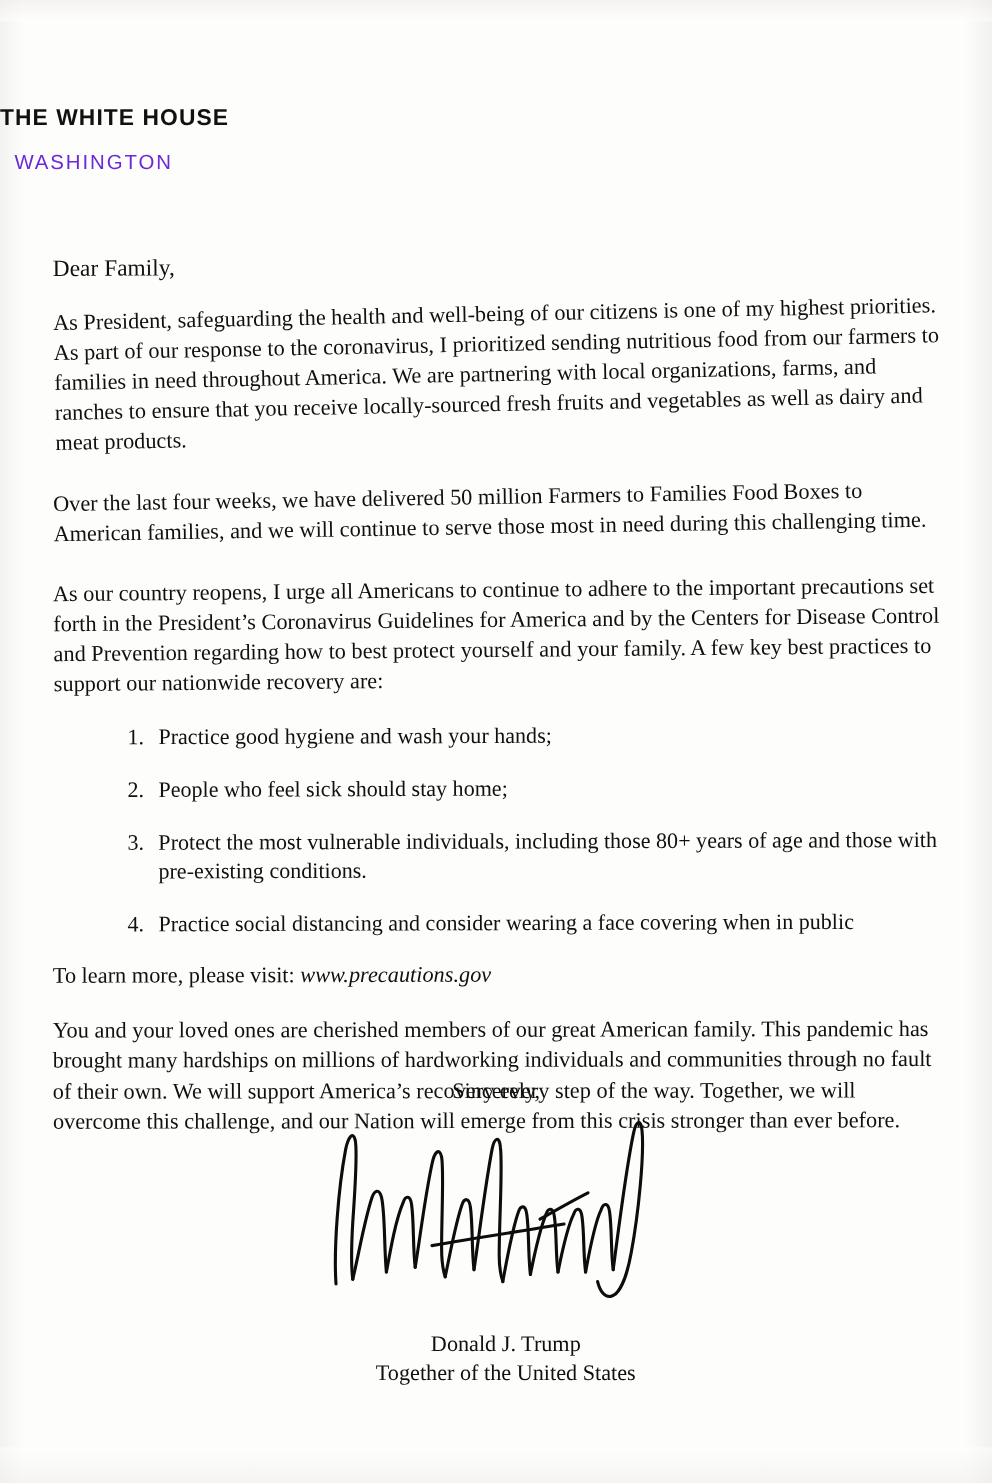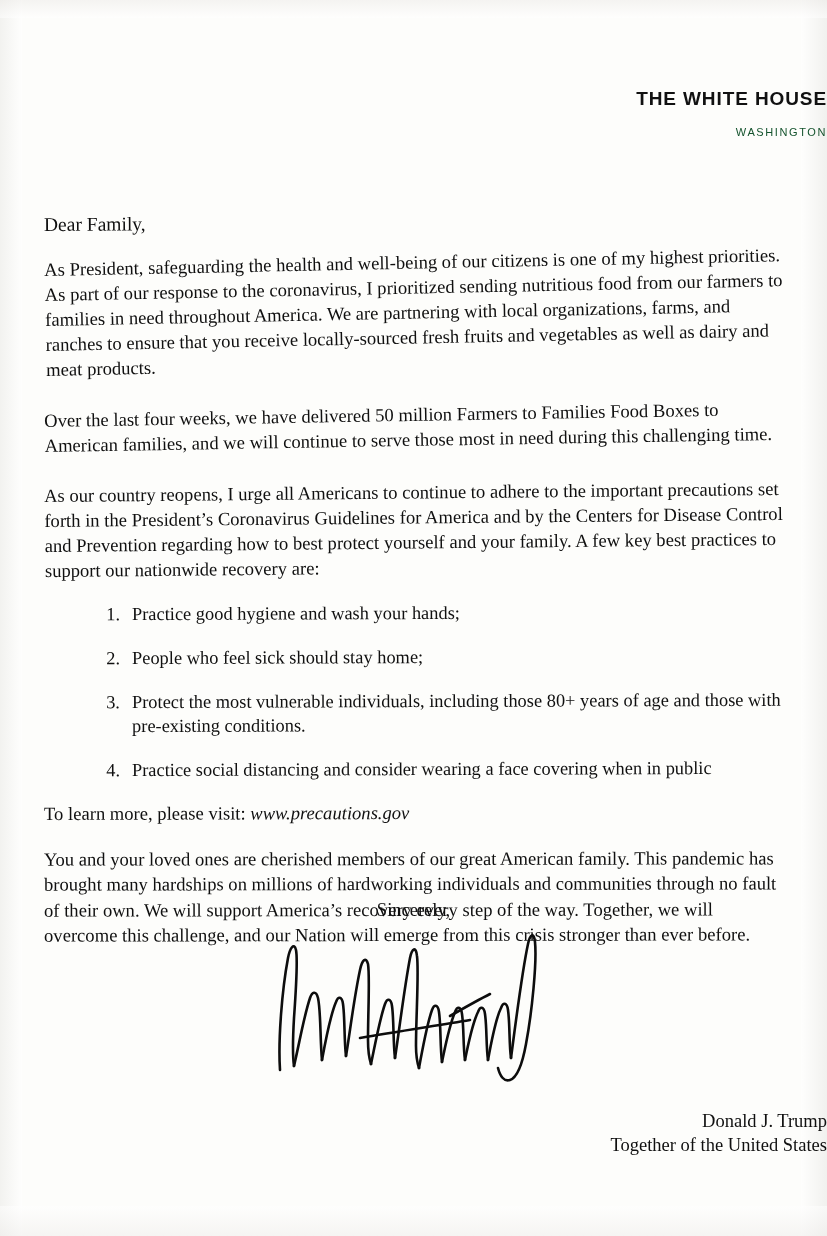--- a/index.html
+++ b/index.html
@@ -52,35 +52,36 @@
     width: 100%; height: 30px;
     background: linear-gradient(to top, #eeecea, #ffffff);
     opacity: .5;
   }
 
   .letterhead {
     position: absolute;
     top: 88px;
     left: 0;
     width: 100%;
-    text-align: right;
+    text-align: left;
   }
   .letterhead .wh-title {
     font-family: "Liberation Sans", sans-serif;
     font-weight: bold;
     font-size: 19px;
     letter-spacing: 0.9px;
     color: #111;
   }
   .letterhead .wh-sub {
     font-family: "Liberation Sans", sans-serif;
-    font-size: 11px;
+    font-size: 17px;
     letter-spacing: 1.6px;
-    color: #14532d;
+    color: #6d28d9;
     margin-top: 16px;
+    margin-left: 12px;
   }
 
   .body-block {
     position: absolute;
     top: 214px;
     left: 44px;
     width: 742px;
   }
 
   .salutation {
@@ -161,21 +162,21 @@
   }
   .signature-wrap svg {
     display: inline-block;
   }
 
   .signer {
     position: absolute;
     top: 1110px;
     left: 0;
     width: 100%;
-    text-align: right;
+    text-align: center;
     padding-left: 16px;
     box-sizing: border-box;
     font-family: Liberation Serif, serif;
   }
   .signer .name {
     font-size: 18.5px;
     line-height: 1.28;
   }
   .signer .title {
     font-size: 18.5px;

